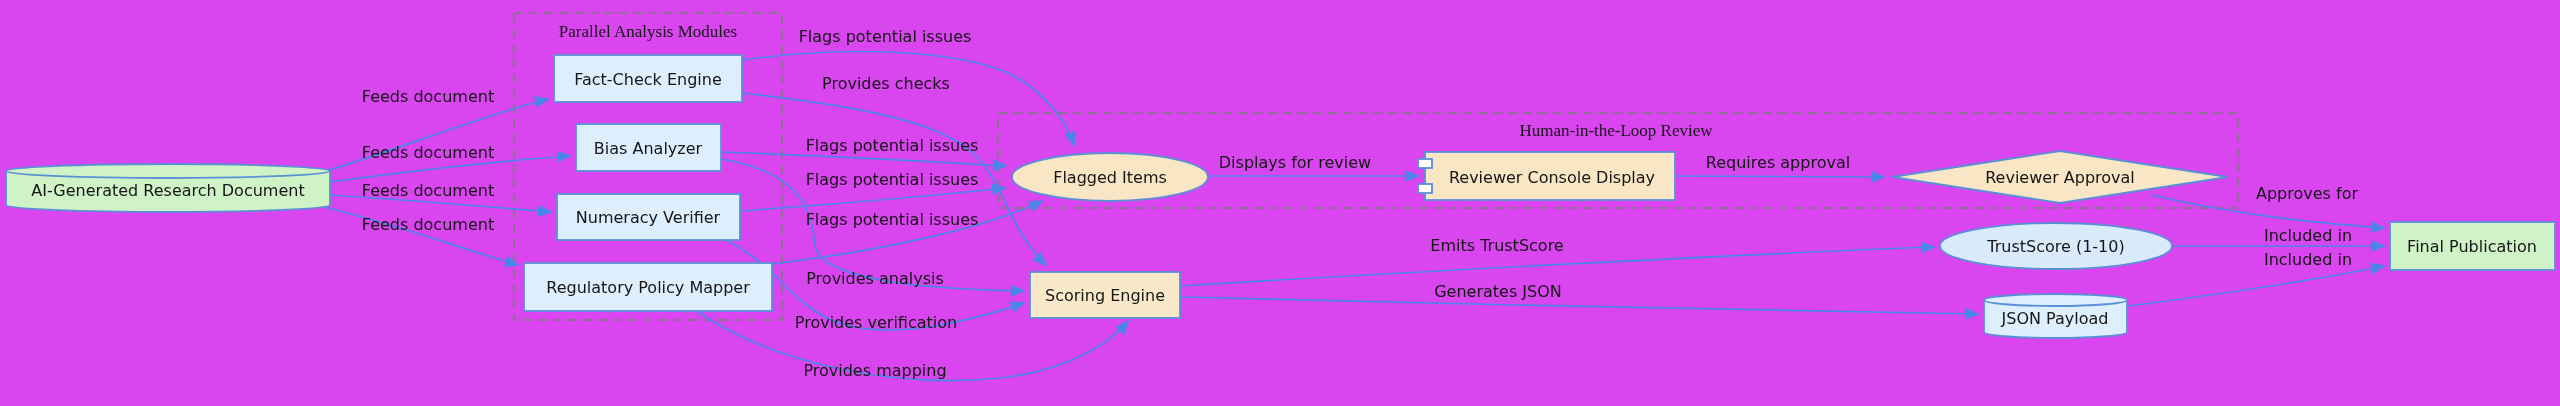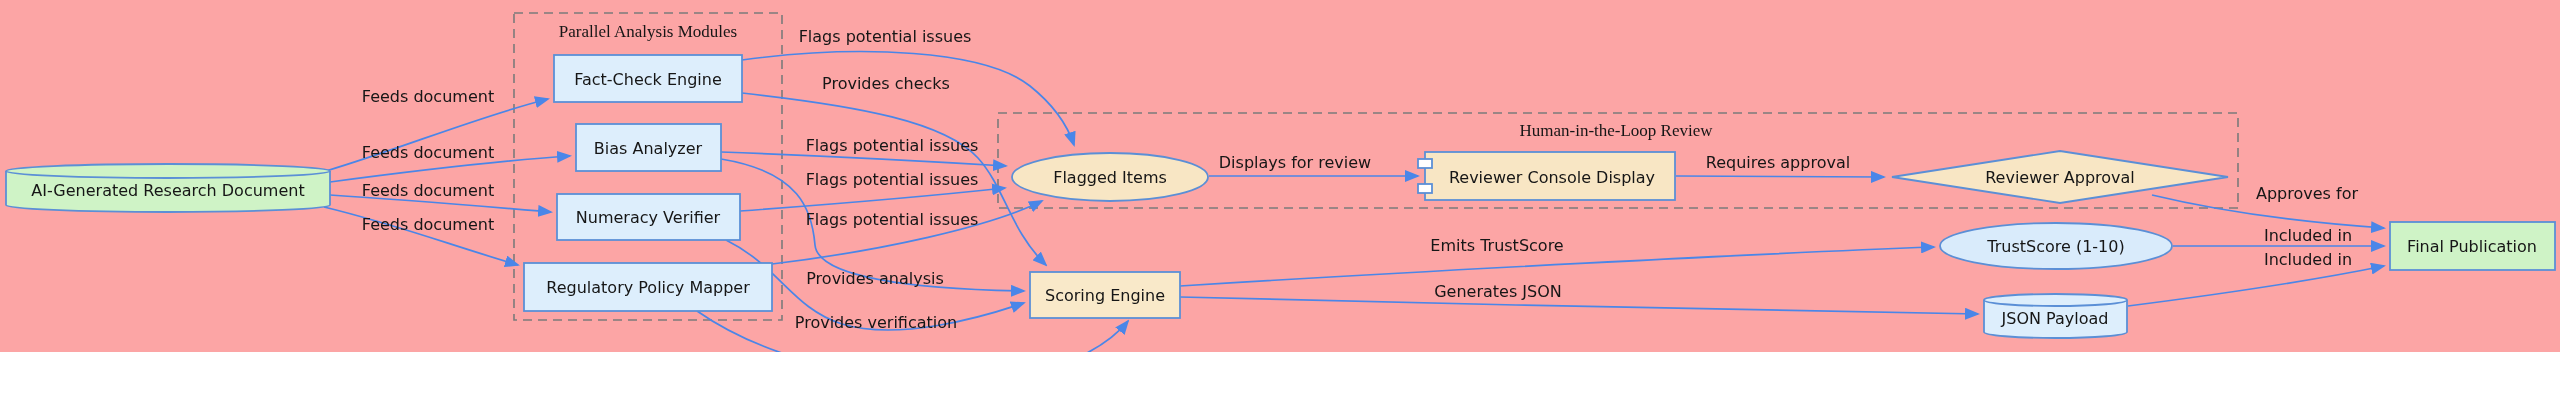--- a/index.html
+++ b/index.html
@@ -1,17 +1,17 @@
 <!DOCTYPE html>
 <html><head>
 <meta charset="utf-8">
 <title>Diagram</title>
 <style>
   html,body{margin:0;padding:0;background:#ffffff;}
-  .stage{position:relative;width:2560px;height:352px;background:#fca5a5;overflow:hidden;}
+  .stage{position:relative;width:2560px;height:406px;background:#d946ef;overflow:hidden;}
   svg{display:block;}
   svg text{dominant-baseline:central;fill:#161616;}
   .nlabel{font:16px "DejaVu Sans","Liberation Sans",sans-serif;text-anchor:middle;}
   .elabel{font:16px "DejaVu Sans","Liberation Sans",sans-serif;text-anchor:middle;}
   .clabel{font:17px "Liberation Serif","DejaVu Serif",serif;text-anchor:middle;}
   .edge{fill:none;stroke:#4a86e8;stroke-width:1.7;}
   .node{stroke:#5b8fd6;stroke-width:1.8;}
   .lid{fill:none;stroke:#5b8fd6;stroke-width:1.8;}
   .cluster{fill:none;stroke:#7b7b7b;stroke-width:1.6;stroke-dasharray:9 6;}
 </style>

